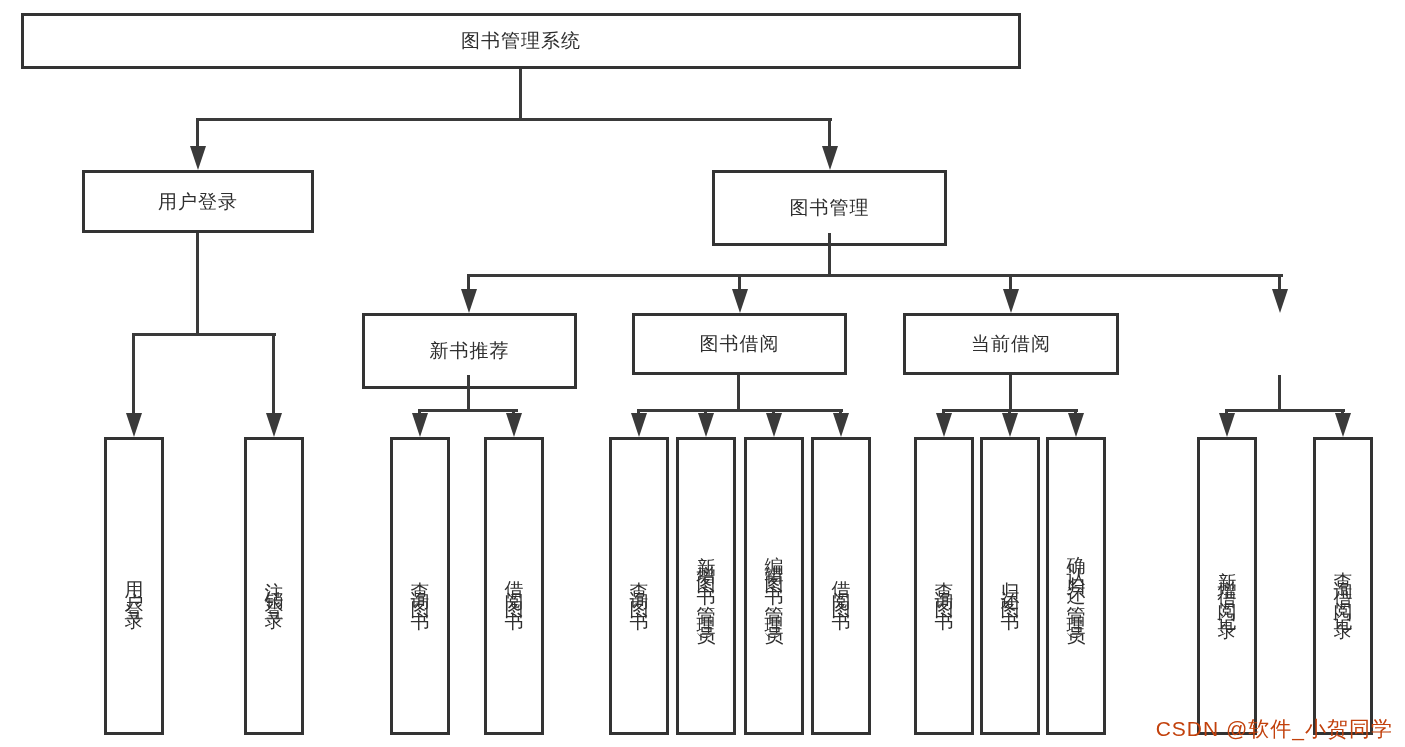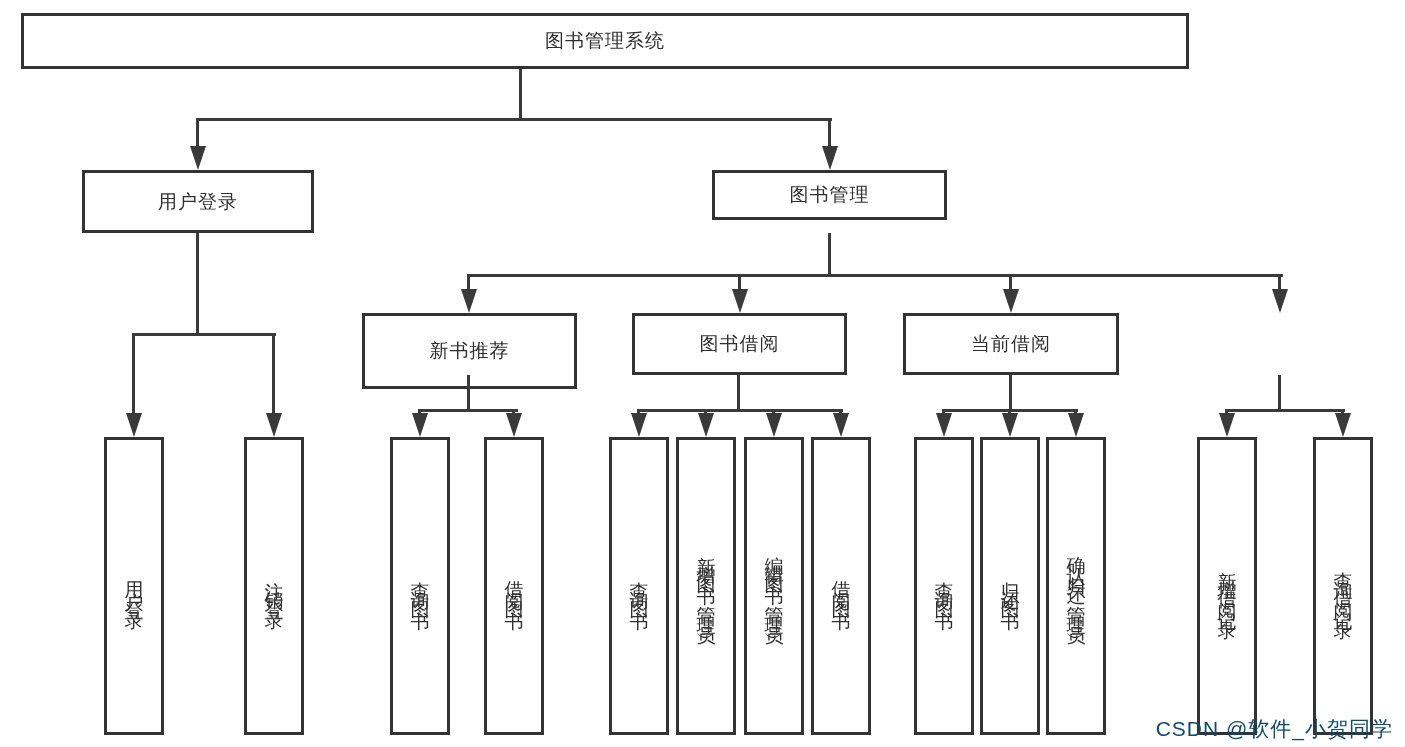--- a/index.html
+++ b/index.html
@@ -38,39 +38,39 @@
   .arrow{
     position:absolute;width:0;height:0;
     border-left:8px solid transparent;
     border-right:8px solid transparent;
     border-top:24px solid #3a3a3a;
   }
   .watermark{
     position:absolute;
     right:12px;bottom:4px;
     font-size:21px;
-    color:#0c4a6e;
+    color:#c2410c;
     letter-spacing:1px;
     z-index:5;
   }
 </style>
 </head>
 <body>
 
 <div id="canvas">
 
-  <div class="box hbox" style="left:21px;top:13px;width:1168px;height:56px;">
+  <div class="box hbox" style="left:21px;top:13px;width:1000px;height:56px;">
     <span>图书管理系统</span>
   </div>
 
   <div class="box hbox" style="left:82px;top:170px;width:232px;height:63px;">
     <span>用户登录</span>
   </div>
 
-  <div class="box hbox" style="left:712px;top:170px;width:235px;height:50px;">
+  <div class="box hbox" style="left:712px;top:170px;width:235px;height:76px;">
     <span>图书管理</span>
   </div>
 
   <div class="box hbox" style="left:362px;top:313px;width:215px;height:76px;">
     <span>新书推荐</span>
   </div>
 
   <div class="box hbox" style="left:903px;top:313px;width:216px;height:62px;">
     <span>当前借阅</span>
   </div>

